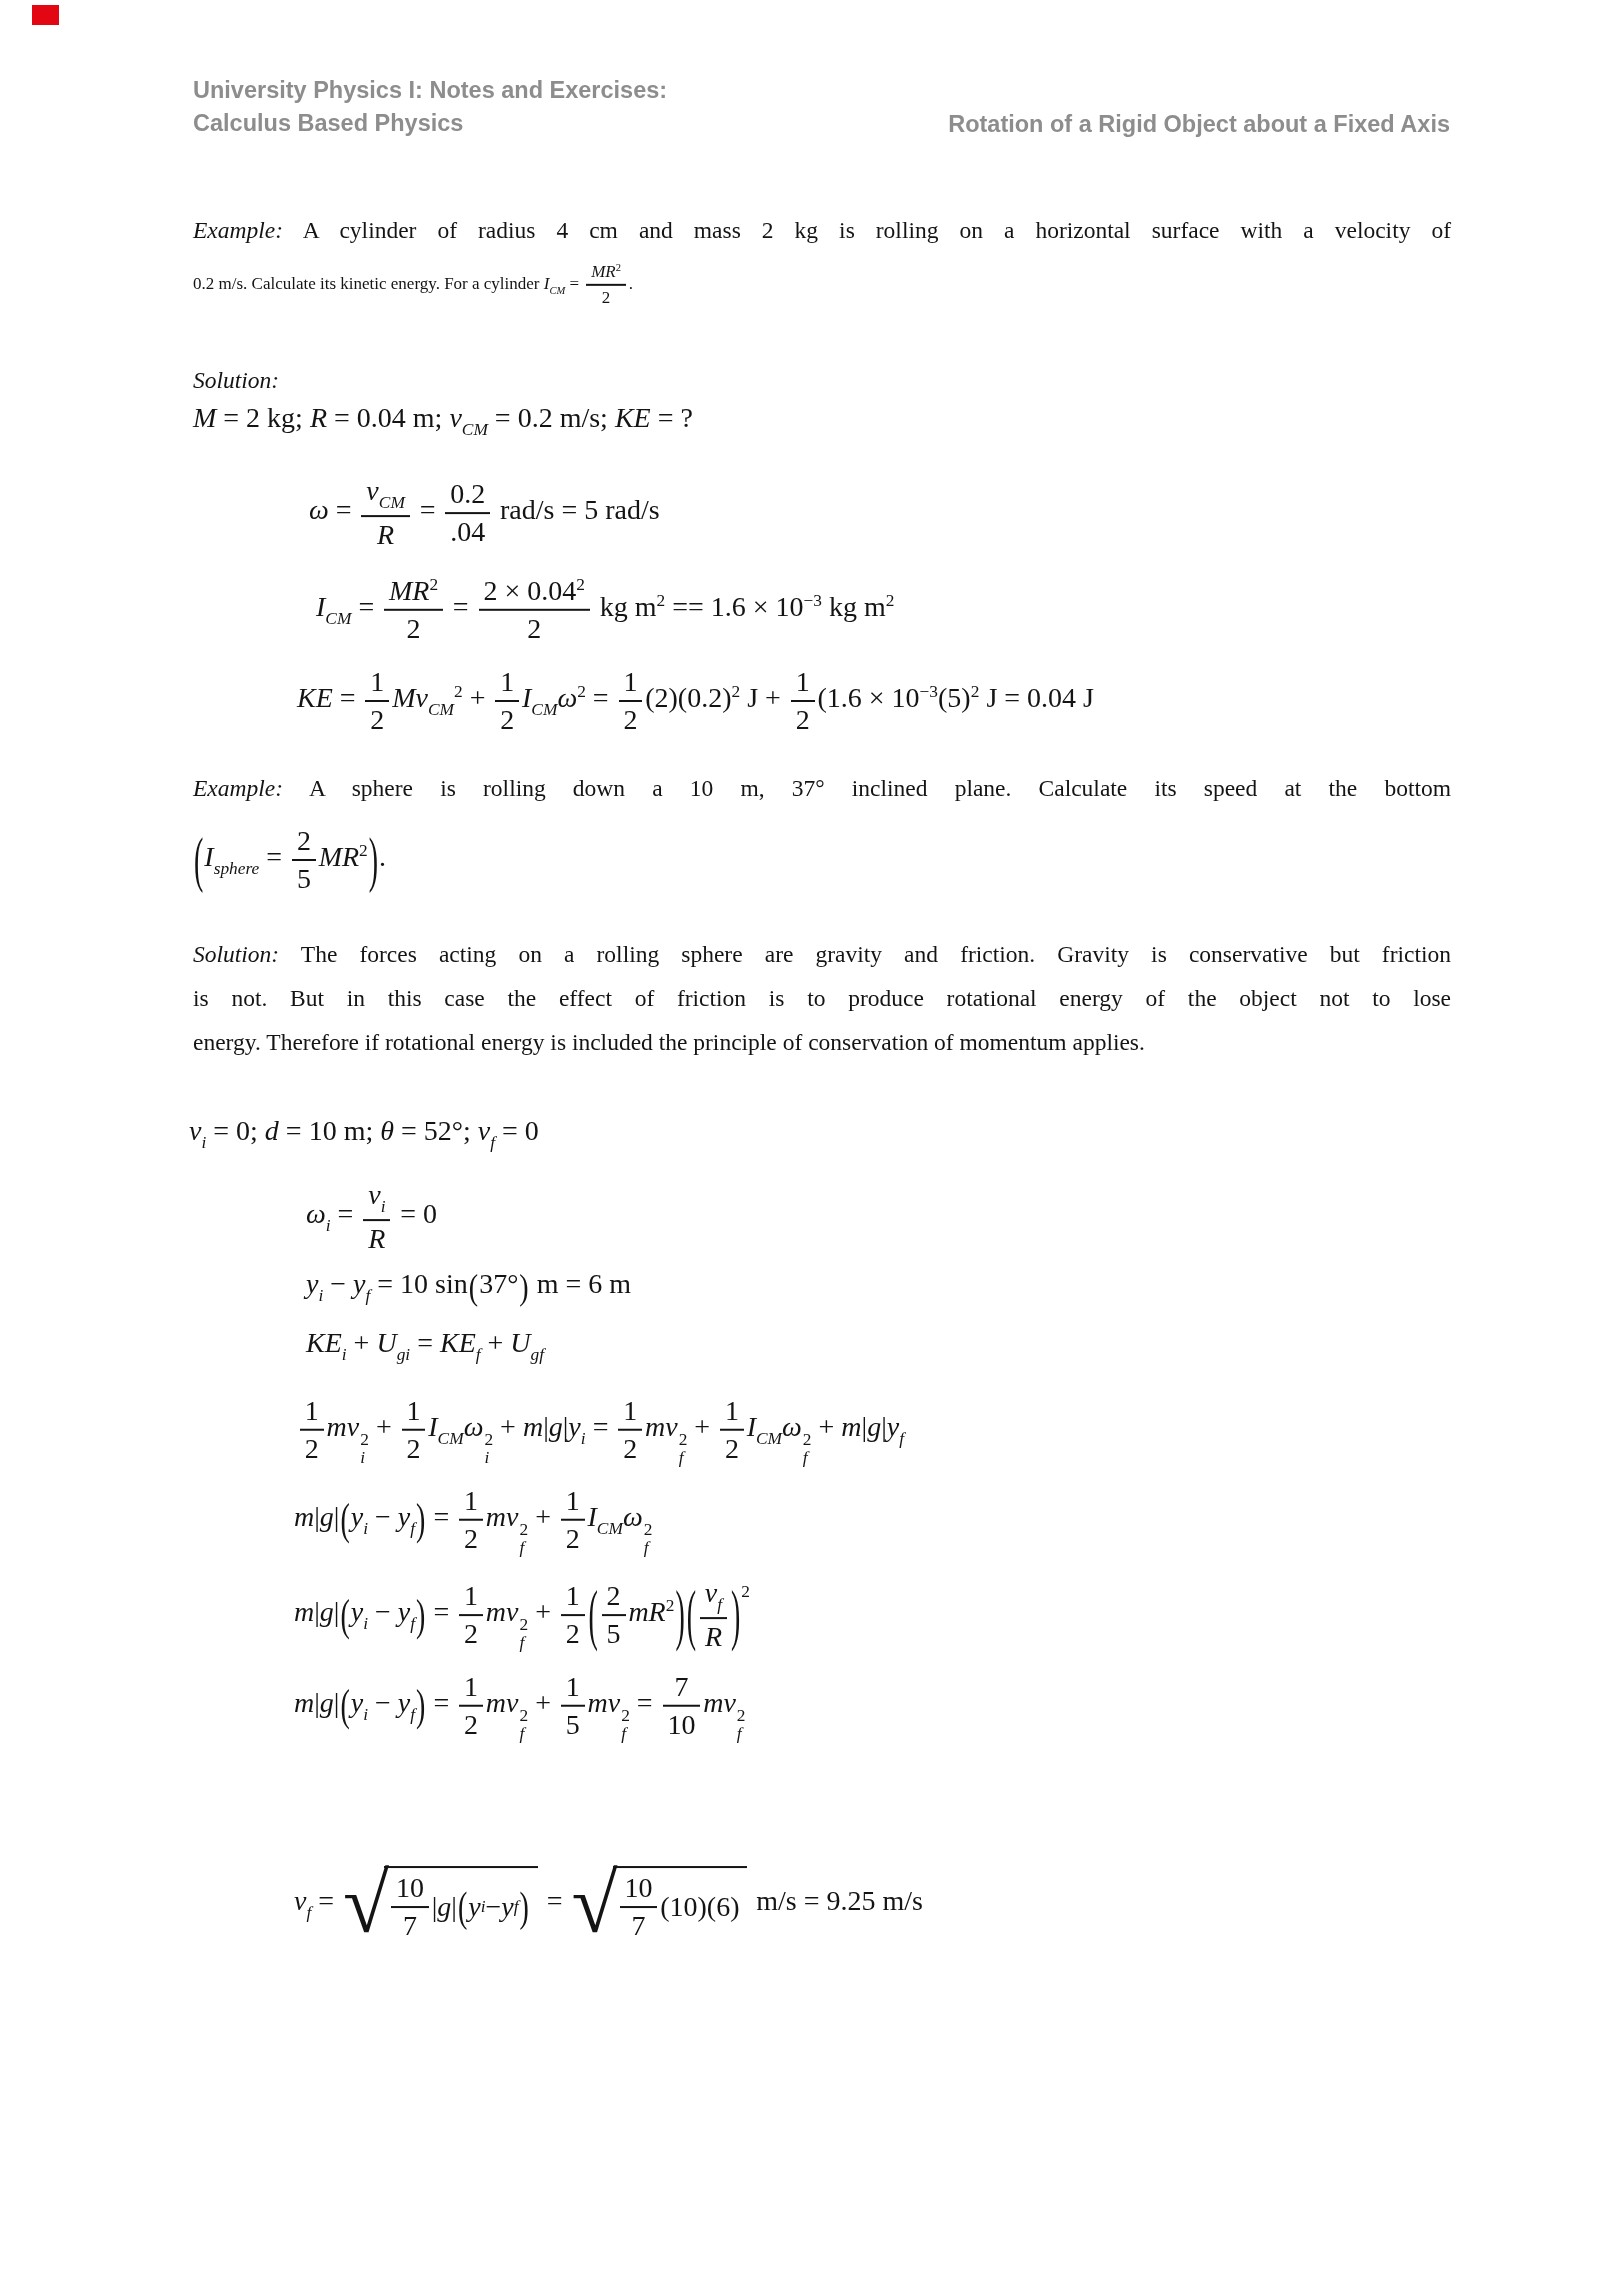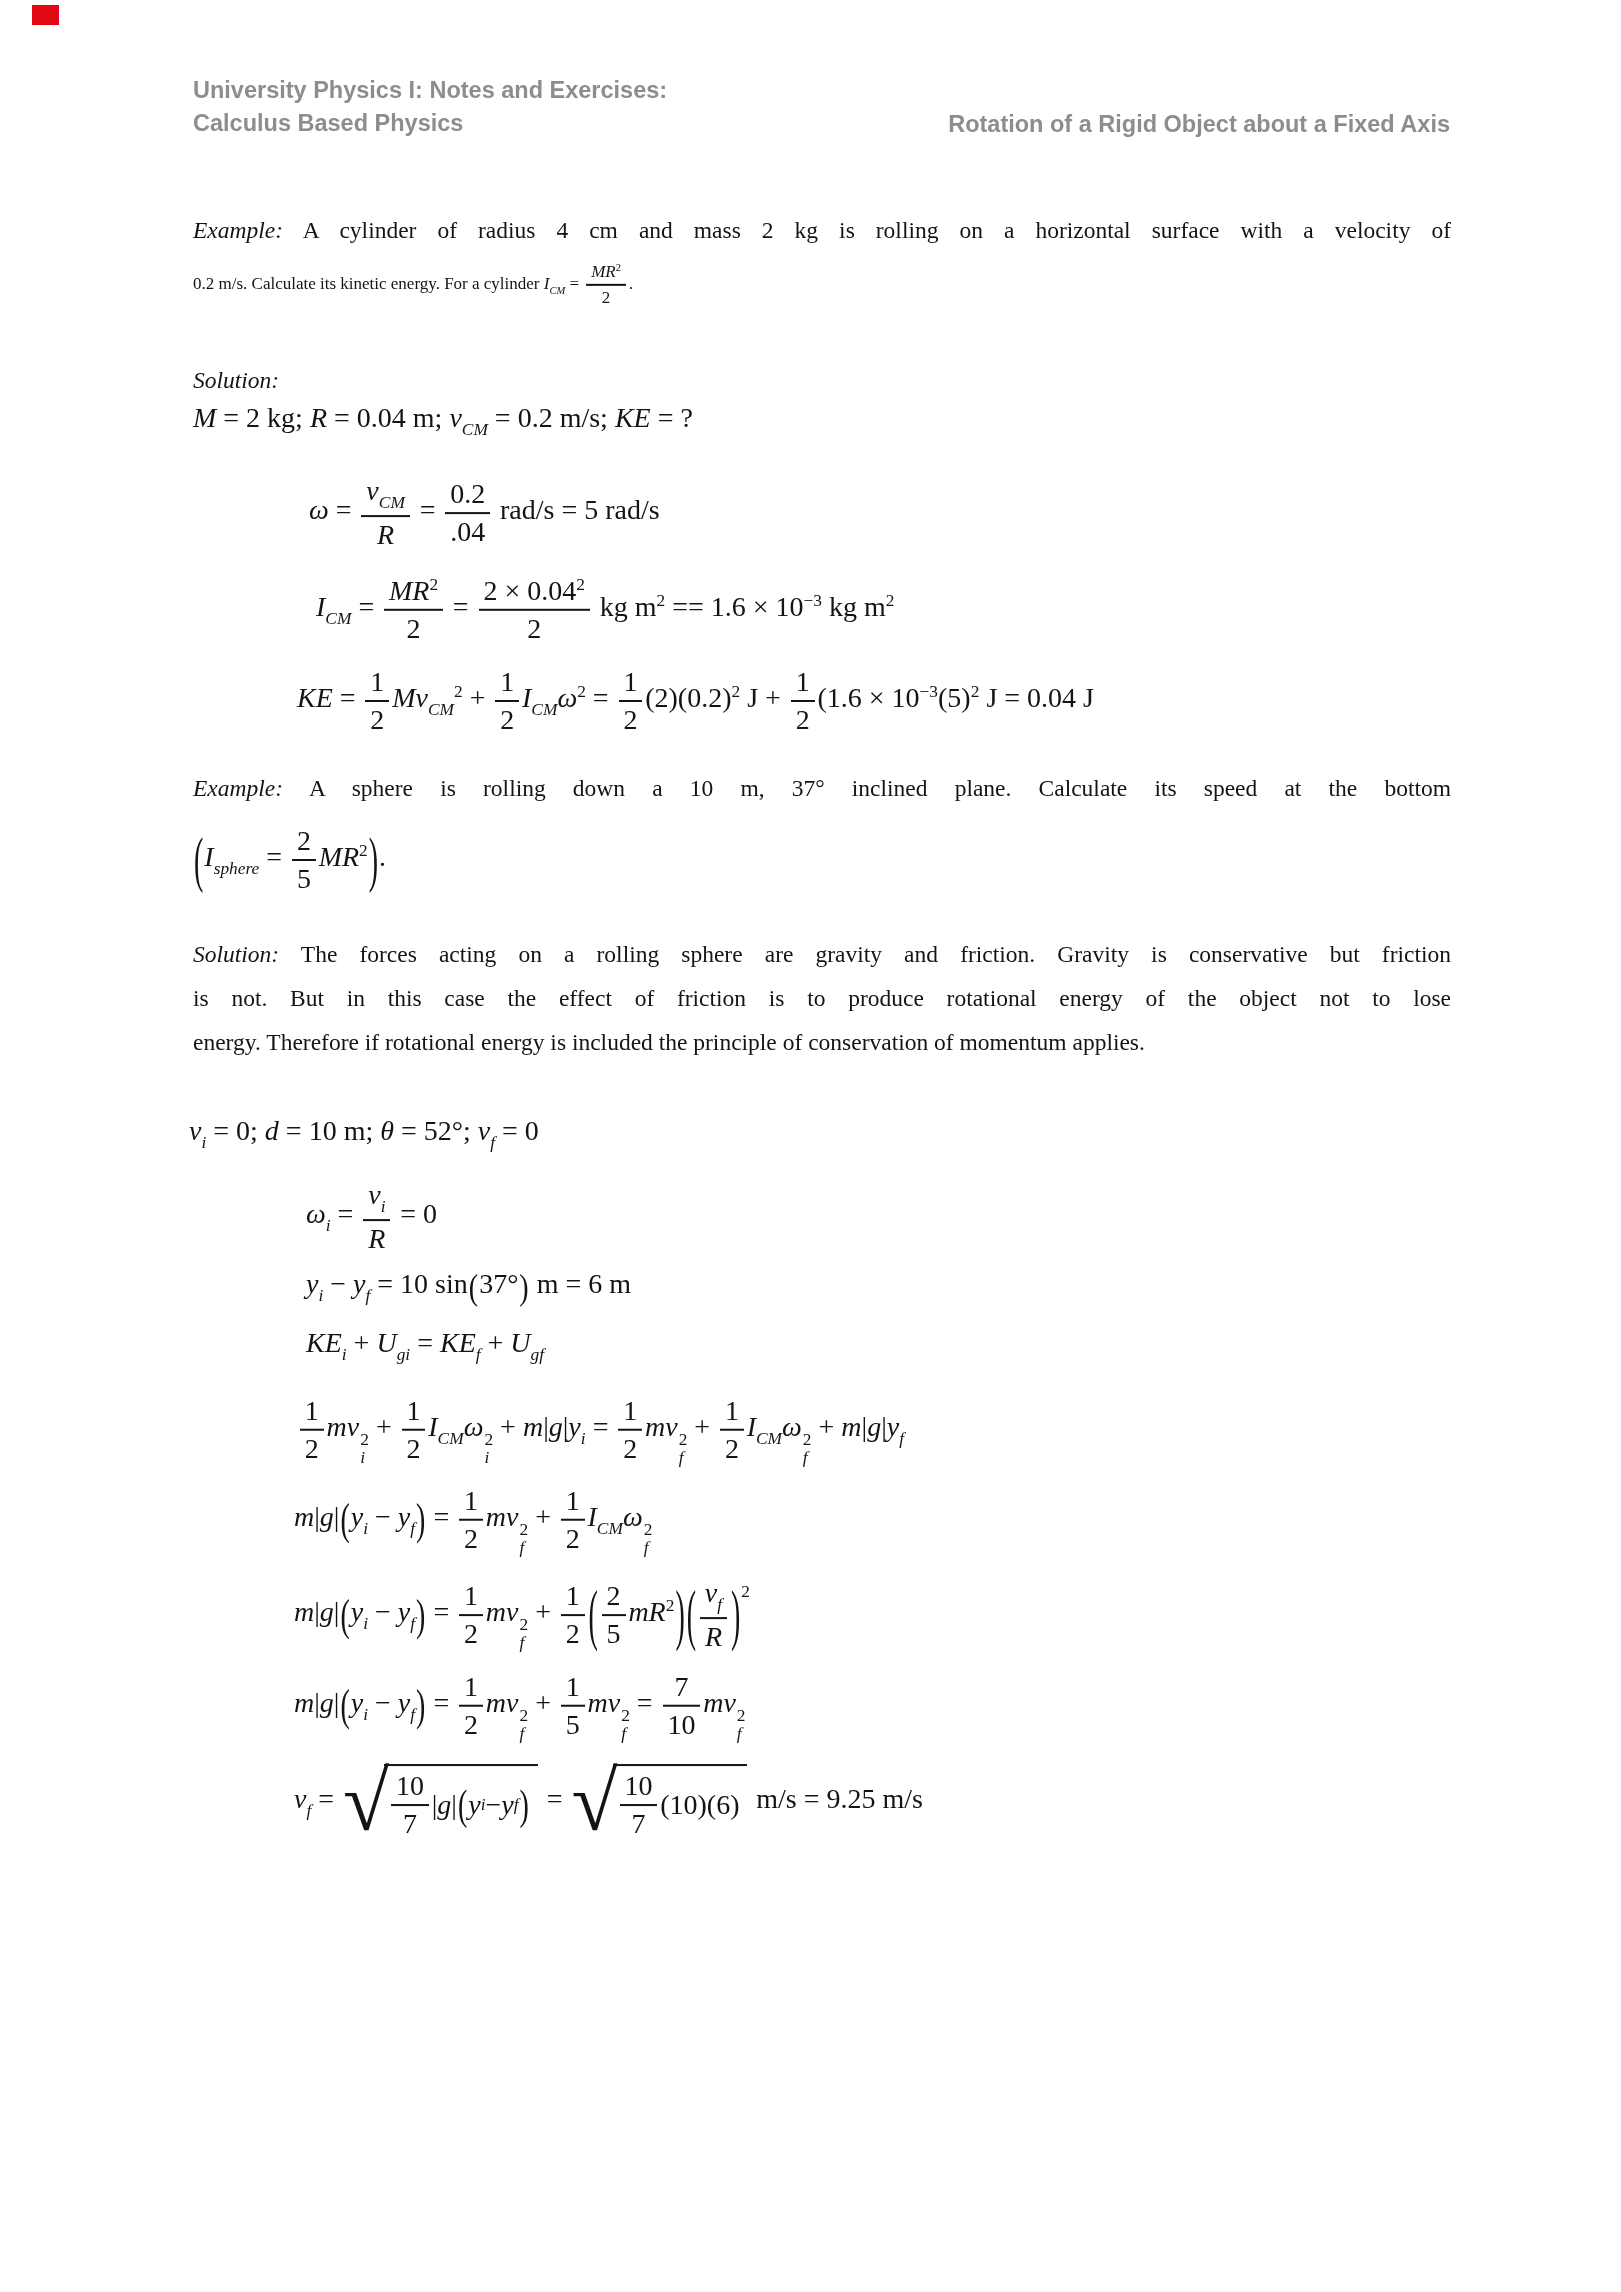--- a/index.html
+++ b/index.html
@@ -124,21 +124,21 @@
   <div class="eq" style="left:294px; top:1707px"><span class="it">m</span><span class="t">|</span><span class="it">g</span><span class="t">|</span><span class="bg" style="transform: scaleY(1.6);">(</span><span class="it">y</span><span class="sb">i</span><span class="t"> − </span><span class="it">y</span><span class="sb">f</span><span class="bg" style="transform: scaleY(1.6);">)</span><span class="t"> = </span><span class="fr"><span class="n"><span class="t">1</span></span><span class="d"><span class="t">2</span></span></span><span class="it">mv</span><span class="ss">
         <span class="p">2</span>
         <span class="b">f</span>
       </span><span class="t"> + </span><span class="fr"><span class="n"><span class="t">1</span></span><span class="d"><span class="t">5</span></span></span><span class="it">mv</span><span class="ss">
         <span class="p">2</span>
         <span class="b">f</span>
       </span><span class="t"> = </span><span class="fr"><span class="n"><span class="t">7</span></span><span class="d"><span class="t">10</span></span></span><span class="it">mv</span><span class="ss">
         <span class="p">2</span>
         <span class="b">f</span>
       </span></div>
-  <div class="eq" style="left:294px; top:1802px"><span class="it">v</span><span class="sb">f</span><span class="t"> = </span><span class="sq">
+  <div class="eq" style="left:294px; top:1904px"><span class="it">v</span><span class="sb">f</span><span class="t"> = </span><span class="sq">
         <span class="rd">√</span>
         <span class="ct">
           <span class="fr">
             <span class="n"><span class="t">10</span></span>
             <span class="d"><span class="t">7</span></span>
           </span>
           <span class="t">|</span>
           <span class="it">g</span>
           <span class="t">|</span>
           <span class="bg" style="transform: scaleY(1.5);">(</span>

